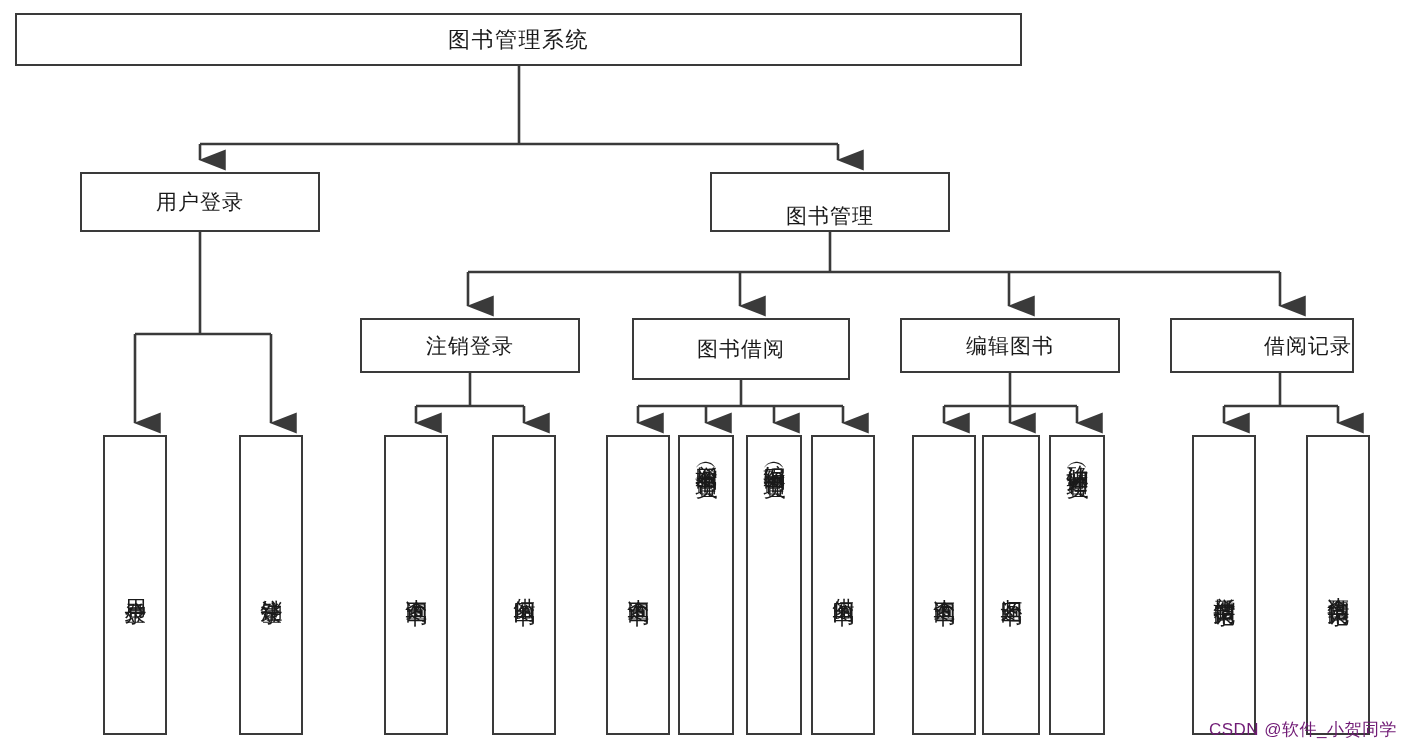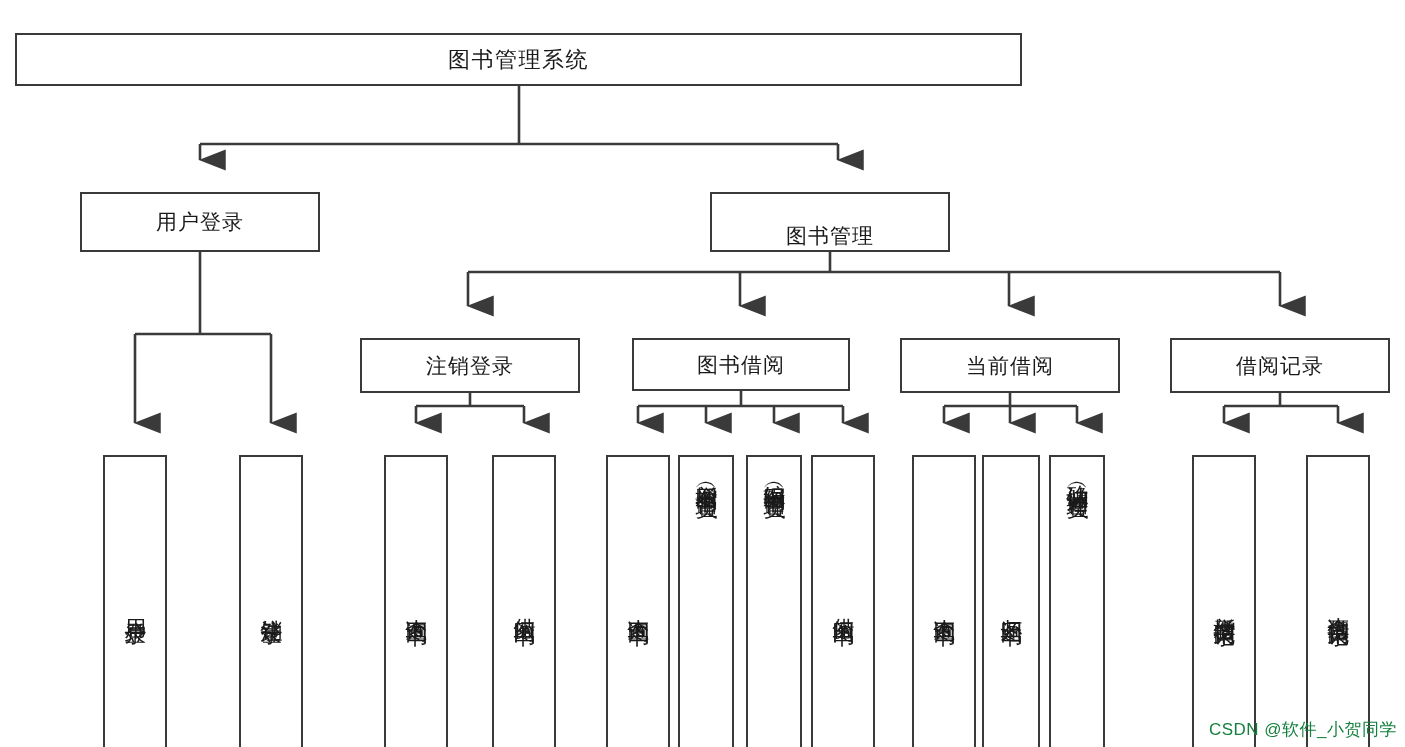--- a/index.html
+++ b/index.html
@@ -2,32 +2,32 @@
 <html><head>
 <meta charset="utf-8">
 <style>
   html,body{margin:0;padding:0;background:#ffffff;}
   body{width:1405px;height:747px;overflow:hidden;
        font-family:"Liberation Sans","DejaVu Sans",sans-serif;}
   #stage{position:relative;width:1405px;height:747px;background:#fff;}
   svg.wires{position:absolute;left:0;top:0;width:1405px;height:747px;}
   .node{position:absolute;box-sizing:border-box;background:#fff;
         border:2.5px solid #3a3a3a;display:flex;align-items:center;
-        justify-content:center;color:#1a1a1a;margin-top:20px;}
+        justify-content:center;color:#1a1a1a;}
   .node.h{font-size:21px;letter-spacing:1px;}
   .node.title{font-size:22px;letter-spacing:1.5px;}
   .node.leaf{padding:10px 0;align-items:center;}
   .vtext{writing-mode:vertical-rl;text-orientation:upright;
          font-size:22px;line-height:1.22;letter-spacing:2px;
          white-space:nowrap;}
   .leaf-inner{display:flex;align-items:center;justify-content:center;
               width:100%;height:100%;}
   .leaf.topalign .leaf-inner{align-items:flex-start;}
   .watermark{position:absolute;right:8px;bottom:6px;font-size:17px;
-             color:#15803d;letter-spacing:.5px;white-space:nowrap;}
+             color:#701a75;letter-spacing:.5px;white-space:nowrap;}
 </style>
 </head>
 <body>
 
 <div id="stage">
 
   <svg class="wires" viewBox="0 0 1405 747" xmlns="http://www.w3.org/2000/svg">
     <defs>
       <marker id="arw" viewBox="0 0 10 12" refX="5" refY="11" markerWidth="9" markerHeight="11" orient="auto-start-reverse">
         <path d="M0.5 0 L9.5 0 L5 11.5 Z" fill="#3a3a3a"></path>
@@ -84,27 +84,27 @@
   <div class="node h" style="left:80px;top:172px;width:240px;height:60px;">
     <span>用户登录</span>
   </div>
   <div class="node h" style="left:710px;top:172px;width:240px;height:60px;align-items:flex-end;">
     <span>图书管理</span>
   </div>
 
   <div class="node h" style="left:360px;top:318px;width:220px;height:55px;">
     <span>注销登录</span>
   </div>
-  <div class="node h" style="left:632px;top:318px;width:218px;height:53px;">
+  <div class="node h" style="left:632px;top:318px;width:218px;height:62px;">
     <span>图书借阅</span>
   </div>
   <div class="node h" style="left:900px;top:318px;width:220px;height:55px;">
-    <span>当前借阅</span>
+    <span>编辑图书</span>
   </div>
-  <div class="node h" style="left:1170px;top:318px;width:220px;height:55px;">
+  <div class="node h" style="left:1170px;top:318px;width:184px;height:55px;justify-content:flex-end;">
     <span>借阅记录</span>
   </div>
 
   <div class="node leaf" style="left:103px;top:435px;width:64px;height:300px;">
     <div class="leaf-inner">
       <span class="vtext">用户登录</span>
     </div>
   </div>
   <div class="node leaf" style="left:239px;top:435px;width:64px;height:300px;">
     <div class="leaf-inner">

